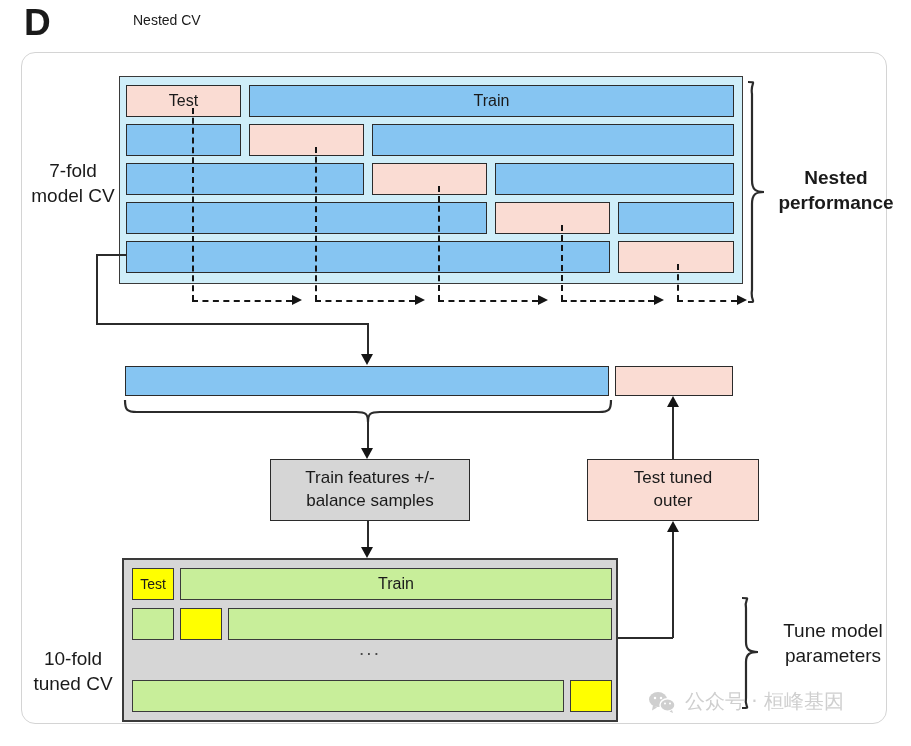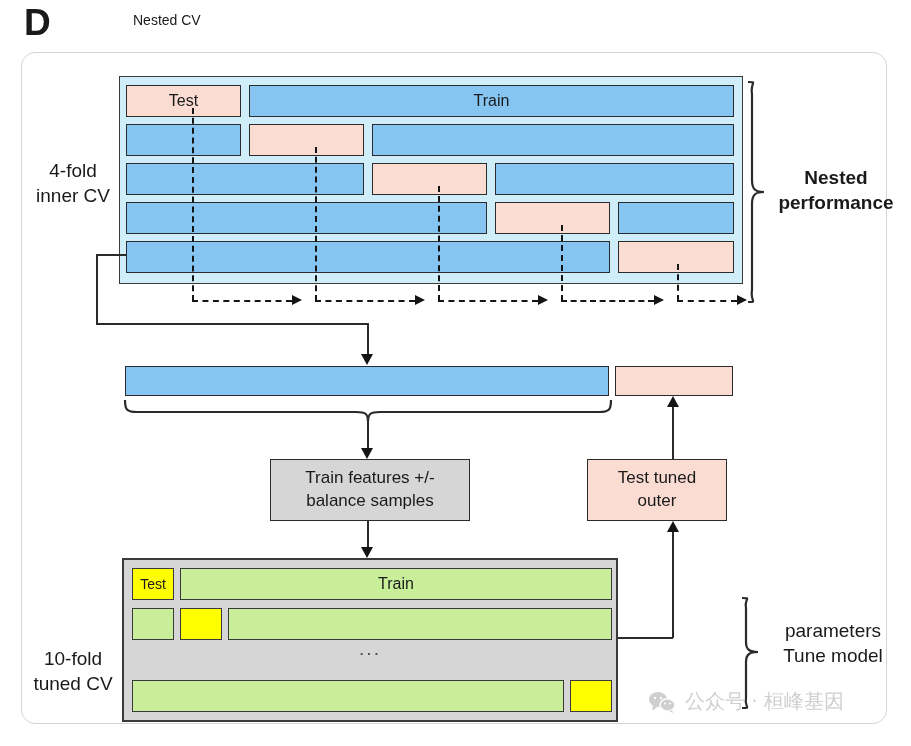--- a/index.html
+++ b/index.html
@@ -41,21 +41,21 @@
   .side-label{position:absolute;text-align:center;font-size:19px;line-height:1.32;}
   .side-label.bold{font-weight:bold;}
 
   
   #mid-blue{left:125px;top:366px;width:484px;height:30px;background:#86c5f2;border:1.6px solid #2b2b2b;box-sizing:border-box;}
   #mid-pink{left:615px;top:366px;width:118px;height:30px;background:#fadcd3;border:1.6px solid #2b2b2b;box-sizing:border-box;}
 
   
   #filter-box{left:270px;top:459px;width:200px;height:62px;background:#d6d6d6;border:1.6px solid #2b2b2b;box-sizing:border-box;
               display:flex;align-items:center;justify-content:center;text-align:center;font-size:17px;line-height:1.35;}
-  #test-tuned-box{left:587px;top:459px;width:140px;height:62px;background:#fadcd3;border:1.6px solid #2b2b2b;box-sizing:border-box;
+  #test-tuned-box{left:587px;top:459px;width:172px;height:62px;background:#fadcd3;border:1.6px solid #2b2b2b;box-sizing:border-box;
               display:flex;align-items:center;justify-content:center;text-align:center;font-size:17px;line-height:1.35;}
 
   
   #inner-cv-box{left:122px;top:558px;width:496px;height:164px;background:#d6d6d6;border:2px solid #3a3a3a;box-sizing:border-box;}
   .icv-row{position:absolute;left:8px;height:32px;}
   .iseg{position:absolute;top:0;height:32px;box-sizing:border-box;border:1.8px solid #3a3a3a;
         display:flex;align-items:center;justify-content:center;font-size:16px;line-height:1;}
   #icv-dots{position:absolute;left:0;right:0;top:72px;height:34px;display:flex;align-items:center;justify-content:center;
             font-size:19px;letter-spacing:2px;color:#4a4a4a;}
 
@@ -71,22 +71,22 @@
 <body>
 
 <div id="root">
 
   <div class="abs" id="panel-letter">D</div>
   <div class="abs" id="panel-title">Nested CV</div>
 
   <div class="abs" id="card"></div>
 
   <div class="side-label" style="left:18px;top:158px;width:110px;">
-    <div>4-fold</div>
-    <div>inner CV</div>
+    <div>7-fold</div>
+    <div>model CV</div>
   </div>
 
   <div class="abs" id="outer-cv-box">
 
     <div class="ocv-row" style="top:8px;">
       <div class="seg pink" style="left:0px;   width:115px;">Test</div>
       <div class="seg blue" style="left:123px; width:485px;">Train</div>
     </div>
 
     <div class="ocv-row" style="top:47px;">
@@ -199,22 +199,22 @@
     <div class="icv-row" style="top:120px;">
       <div class="iseg green" style="left:0px;   width:432px;"></div>
       <div class="iseg yellow" style="left:438px; width:42px;"></div>
     </div>
   </div>
 
   <svg class="brace" style="left:738px;top:596px;" width="26" height="116" viewBox="0 0 26 116">
     <path d="M4 2 C 14 2, 6 2, 8 12 L8 46 C 8 54, 12 56, 20 56 C 12 56, 8 58, 8 66 L8 102 C 6 112, 14 112, 4 112" fill="none" stroke="#2b2b2b" stroke-width="2.2"></path>
   </svg>
   <div class="side-label" style="left:762px;top:618px;width:142px;">
+    <div>Tune model</div>
     <div>parameters</div>
-    <div>Tune model</div>
   </div>
 
   <div class="abs" id="watermark">
     <svg id="wm-icon" width="28" height="22" viewBox="0 0 28 22">
       <ellipse cx="10" cy="8.5" rx="9" ry="7.4" fill="#cfcfcf"></ellipse>
       <polygon points="5,14 4,19.5 9,16.5" fill="#cfcfcf"></polygon>
       <ellipse cx="19.5" cy="14" rx="7.5" ry="6.2" fill="#cfcfcf" stroke="#ffffff" stroke-width="1.4"></ellipse>
       <polygon points="24,19 25,22 21.5,20.5" fill="#cfcfcf"></polygon>
       <circle cx="7" cy="7" r="1.25" fill="#ffffff"></circle>
       <circle cx="13" cy="7" r="1.25" fill="#ffffff"></circle>

